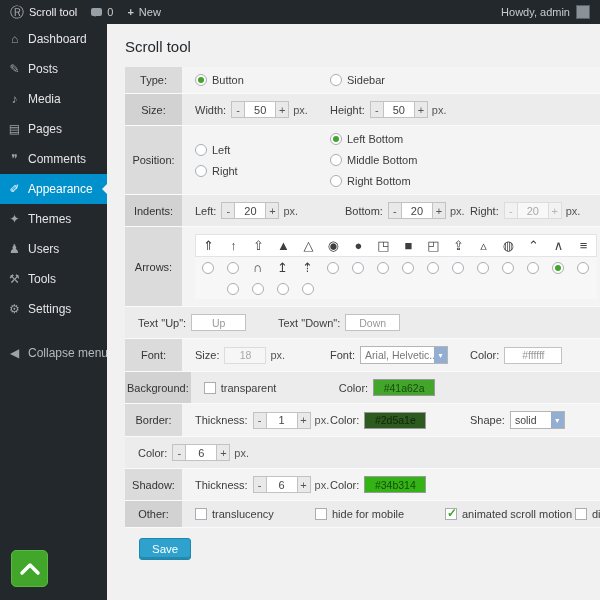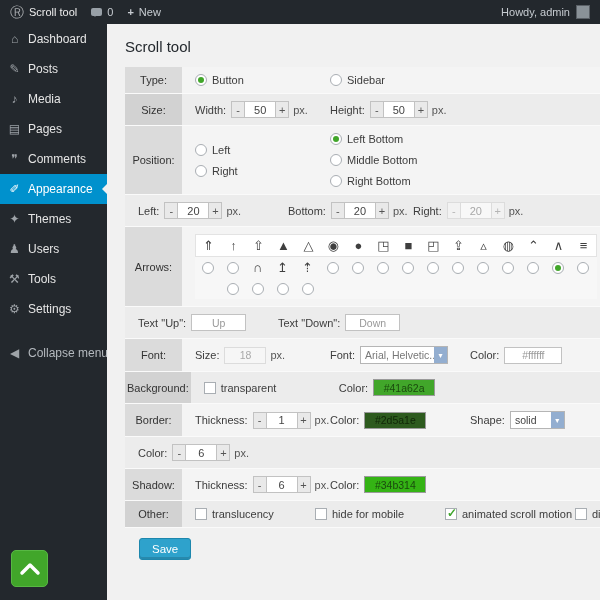--- a/index.html
+++ b/index.html
@@ -258,20 +258,21 @@
               </div>
               <div class="opt">
                 <span class="radio"></span>
                 <span class="olab">Right Bottom</span>
               </div>
             </div>
           </div>
         </div>
 
         <div class="row">
+          <div class="row-label">Indents:</div>
           <div class="row-content">
             <div class="grp c150">
               <span class="lab">Left:</span>
               <span class="stepper">
                 <button class="st-btn">-</button>
                 <input class="num" value="20" style="">
                 <button class="st-btn">+</button>
               </span>
               <span class="unit">px.</span>
             </div>

